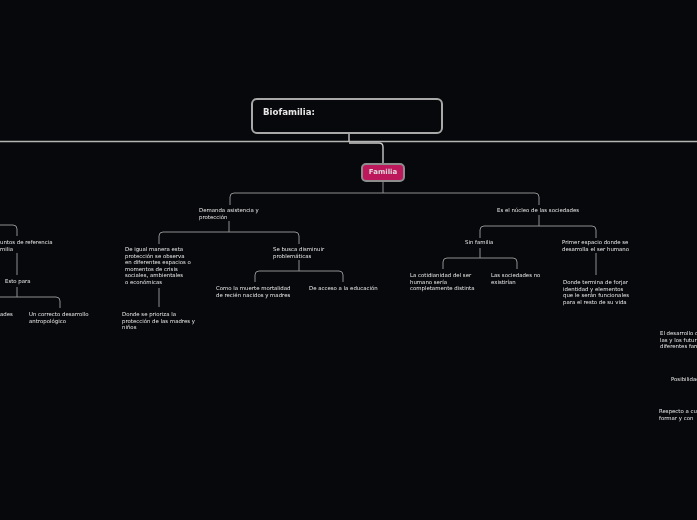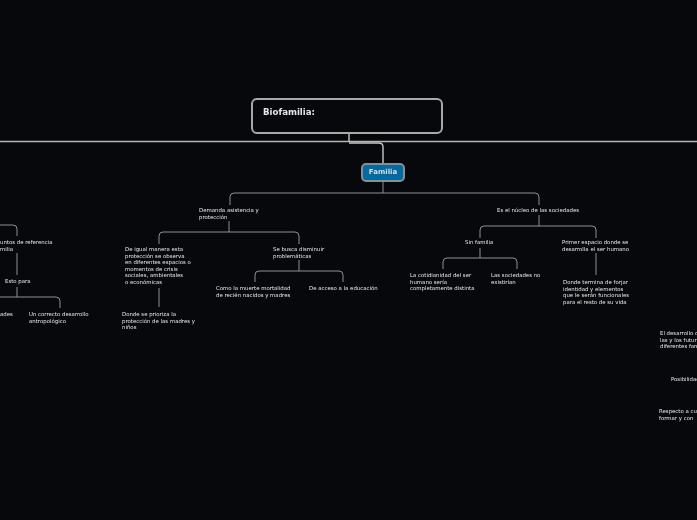--- a/index.html
+++ b/index.html
@@ -14,21 +14,21 @@
     svg.lines { position: absolute; left: 0; top: 0; width: 697px; height: 520px; }
     .root {
       position: absolute; left: 251px; top: 98px; width: 192px; height: 36px;
       border: 2px solid #a9a9a9; border-radius: 6px; background: #07080b;
       box-sizing: border-box;
       padding: 7px 0 0 10px;
       font-weight: bold; font-size: 8.6px; line-height: 11px; color: #e6e6e6;
     }
     .main {
       position: absolute; left: 361px; top: 163px; width: 44px; height: 19px;
-      border: 2px solid #8d8d8d; border-radius: 5px; background: #0369a1;
+      border: 2px solid #8d8d8d; border-radius: 5px; background: #be185d;
       box-sizing: border-box;
       font-weight: bold; font-size: 7px; line-height: 15px; text-align: center; color: #dcdcdc;
     }
     .topic {
       position: absolute; font-size: 5.4px; line-height: 6.6px; color: #e8e8e8;
       white-space: pre-line;
     }
   </style>
 </head>
 <body>

